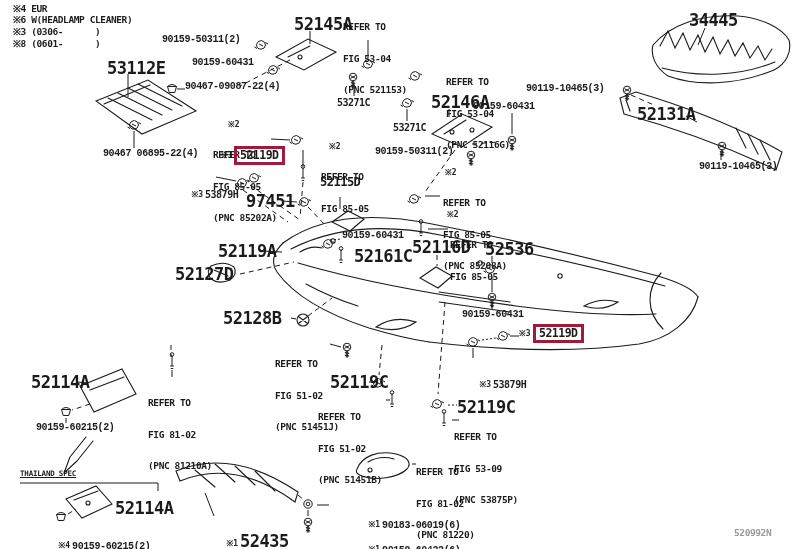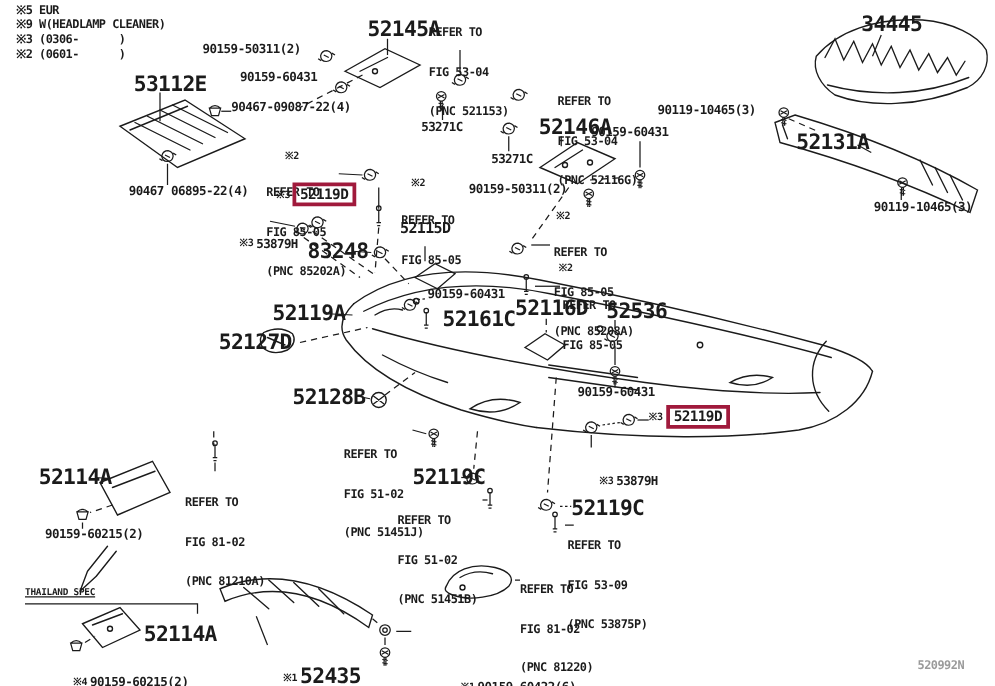--- a/index.html
+++ b/index.html
@@ -3,21 +3,21 @@
 <meta charset="utf-8">
 <style>
   html,body{margin:0;padding:0;background:#fff;}
   .canvas{position:relative;width:796px;height:549px;background:#ffffff;overflow:hidden;
           font-family:"DejaVu Sans Mono",monospace;color:#1b1b1b;}
   svg.art{position:absolute;left:0;top:0;width:796px;height:549px;}
   .lbl{position:absolute;font-weight:700;white-space:pre;line-height:1.05;}
   .t14{font-size:12px;letter-spacing:-0.5px;}
   .t13{font-size:17px;letter-spacing:-0.5px;}
   .t12{font-size:10px;letter-spacing:-0.5px;}
-  .t11{font-size:10px;letter-spacing:-0.4px;}
+  .t11{font-size:10px;letter-spacing:-0.4px;font-family:Liberation Mono, monospace;}
   .t10{font-size:9.5px;letter-spacing:-0.4px;}
   .t8{font-size:7.5px;letter-spacing:-0.2px;text-decoration:underline;}
   .mk{font-size:8px;font-weight:700;margin-right:2px;vertical-align:1px;}
   .ref{position:absolute;font-weight:700;font-size:9.5px;line-height:10.5px;letter-spacing:-0.4px;white-space:pre;}
   .hlbox{position:absolute;border:3px solid #a01a3c;padding:0px 3px;font-size:11.5px;
          font-weight:700;letter-spacing:-0.5px;line-height:13px;background:transparent;z-index:5;}
   .code{color:#9a9a9a;}
 </style>
 </head>
 <body>
@@ -215,39 +215,39 @@
       <use href="#ic-clip" x="437" y="404"></use>
       <use href="#ic-pin" x="444" y="419"></use>
       <use href="#ic-nut" x="308" y="504"></use>
       <use href="#ic-screw" x="308" y="522"></use>
       <use href="#ic-grommet" x="66" y="412"></use>
       <use href="#ic-grommet" x="61" y="517"></use>
       <use href="#ic-pin" x="172" y="362"></use>
     </g>
   </svg>
 
-  <div class="lbl t10" style="left:13px;top:4px">※5 EUR</div>
-  <div class="lbl t10" style="left:13px;top:15px">※9 W(HEADLAMP CLEANER)</div>
+  <div class="lbl t10" style="left:13px;top:4px">※4 EUR</div>
+  <div class="lbl t10" style="left:13px;top:15px">※6 W(HEADLAMP CLEANER)</div>
   <div class="lbl t10" style="left:13px;top:27px">※3 (0306-      )</div>
-  <div class="lbl t10" style="left:13px;top:39px">※2 (0601-      )</div>
+  <div class="lbl t10" style="left:13px;top:39px">※8 (0601-      )</div>
 
   <div class="lbl t13" style="left:107px;top:60px">53112E</div>
   <div class="lbl t13" style="left:294px;top:16px">52145A</div>
   <div class="lbl t13" style="left:689px;top:12px">34445</div>
   <div class="lbl t13" style="left:637px;top:106px">52131A</div>
   <div class="lbl t13" style="left:431px;top:94px">52146A</div>
   <div class="lbl t12" style="left:337px;top:98px">53271C</div>
   <div class="lbl t12" style="left:393px;top:123px">53271C</div>
-  <div class="lbl t13" style="left:246px;top:193px">83248</div>
+  <div class="lbl t13" style="left:246px;top:193px">97451</div>
   <div class="lbl t13" style="left:354px;top:248px">52161C</div>
   <div class="lbl t13" style="left:412px;top:239px">52116D</div>
   <div class="lbl t13" style="left:485px;top:241px">52536</div>
   <div class="lbl t13" style="left:218px;top:243px">52119A</div>
   <div class="lbl t13" style="left:175px;top:266px">52127D</div>
-  <div class="lbl t13" style="left:234px;top:310px">52128B</div>
+  <div class="lbl t13" style="left:223px;top:310px">52128B</div>
   <div class="lbl t13" style="left:330px;top:374px">52119C</div>
   <div class="lbl t13" style="left:457px;top:399px">52119C</div>
   <div class="lbl t13" style="left:31px;top:374px">52114A</div>
   <div class="lbl t13" style="left:115px;top:500px">52114A</div>
 
   <div class="lbl t11" style="left:162px;top:35px">90159-50311(2)</div>
   <div class="lbl t11" style="left:375px;top:147px">90159-50311(2)</div>
   <div class="lbl t11" style="left:192px;top:58px">90159-60431</div>
   <div class="lbl t11" style="left:473px;top:102px">90159-60431</div>
   <div class="lbl t11" style="left:342px;top:231px">90159-60431</div>
@@ -260,20 +260,23 @@
 
   <div class="lbl" style="left:153px;top:168px">
     <span class="mk">※3</span><span class="t12">53879H</span>
   </div>
   <div class="lbl" style="left:441px;top:358px">
     <span class="mk">※3</span><span class="t12">53879H</span>
   </div>
   <div class="lbl" style="left:188px;top:516px">
     <span class="mk">※1</span><span class="t13">52435</span>
   </div>
+  <div class="lbl" style="left:330px;top:498px">
+    <span class="mk">※1</span><span class="t11">90183-06019(6)</span>
+  </div>
   <div class="lbl" style="left:330px;top:523px">
     <span class="mk">※1</span><span class="t11">90159-60422(6)</span>
   </div>
   <div class="lbl" style="left:20px;top:519px">
     <span class="mk">※4</span><span class="t11">90159-60215(2)</span>
   </div>
 
   <div class="lbl mk" style="left:329px;top:143px">※2</div>
   <div class="ref" style="left:321px;top:151px">
     <div>REFER TO</div>

